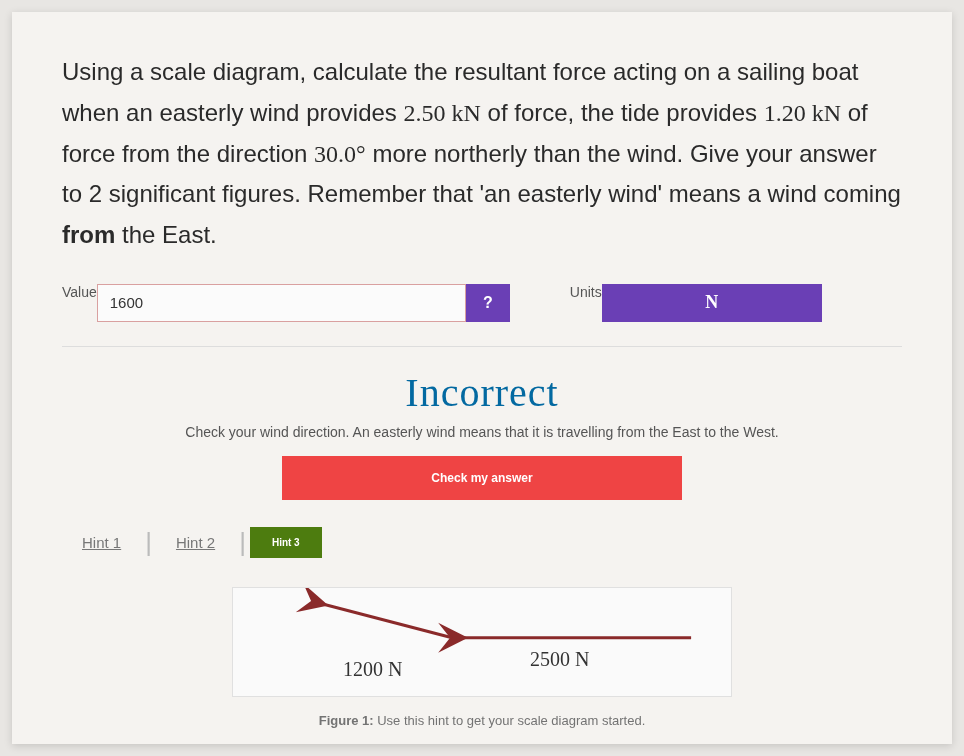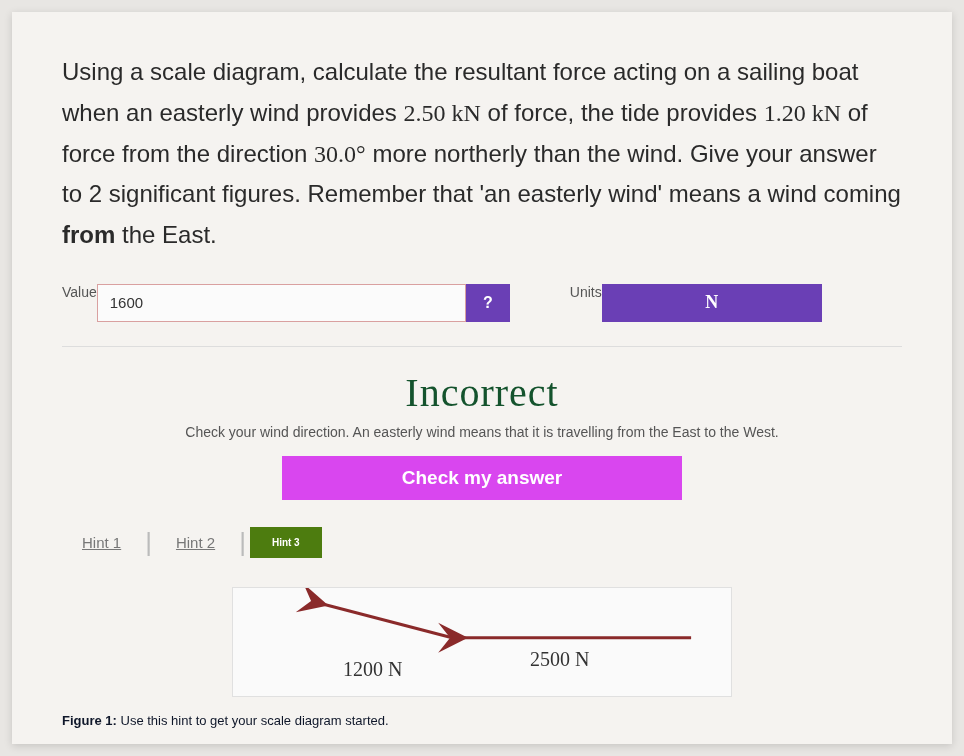--- a/index.html
+++ b/index.html
@@ -73,36 +73,36 @@
     align-items: center;
     justify-content: center;
   }
   .feedback {
     text-align: center;
     margin-top: 22px;
   }
   .incorrect {
     font-family: 'Comic Sans MS', 'Brush Script MT', cursive;
     font-size: 40px;
-    color: #14532d;
+    color: #0369a1;
     margin-bottom: 8px;
     letter-spacing: 1px;
   }
   .feedback-msg {
     font-size: 14px;
     color: #555;
     margin-bottom: 16px;
   }
   .check-btn {
-    background: #d946ef;
+    background: #ef4444;
     color: #fff;
     border: none;
     width: 400px;
     height: 44px;
-    font-size: 19px;
+    font-size: 12px;
     font-weight: bold;
     cursor: pointer;
     margin-bottom: 26px;
     text-align: center;
   }
   .hints-row {
     display: flex;
     align-items: center;
     justify-content: flex-start;
     gap: 0;
@@ -139,23 +139,23 @@
   }
   .diagram-box svg { position: absolute; inset: 0; }
   .vec-label {
     position: absolute;
     font-family: Georgia, 'Times New Roman', serif;
     font-size: 20px;
     color: #333;
     text-align: center;
   }
   .caption {
-    text-align: left;
+    text-align: center;
     font-size: 13px;
-    color: #0f172a;
+    color: #737373;
   }
   .caption b { font-weight: bold; }
 </style>
 </head>
 <body>
 
 <div class="page">
 
   <p class="question-text">
     <span>Using a scale diagram, calculate the resultant force acting on a sailing boat when an easterly wind provides </span><span class="math">2.50 kN</span><span> of force, the tide provides </span><span class="math">1.20 kN</span><span> of force from the direction </span><span class="math">30.0°</span><span> more northerly than the wind. Give your answer to 2 significant figures. Remember that 'an easterly wind' means a wind coming </span><b>from</b><span> the East.</span>

